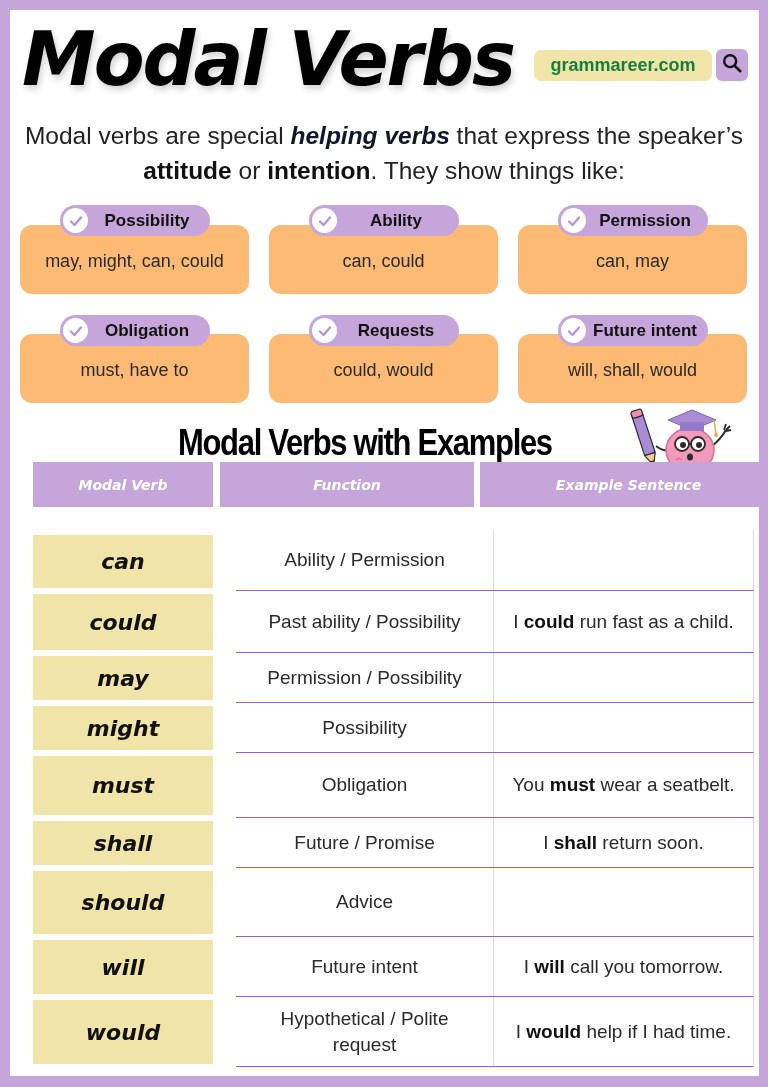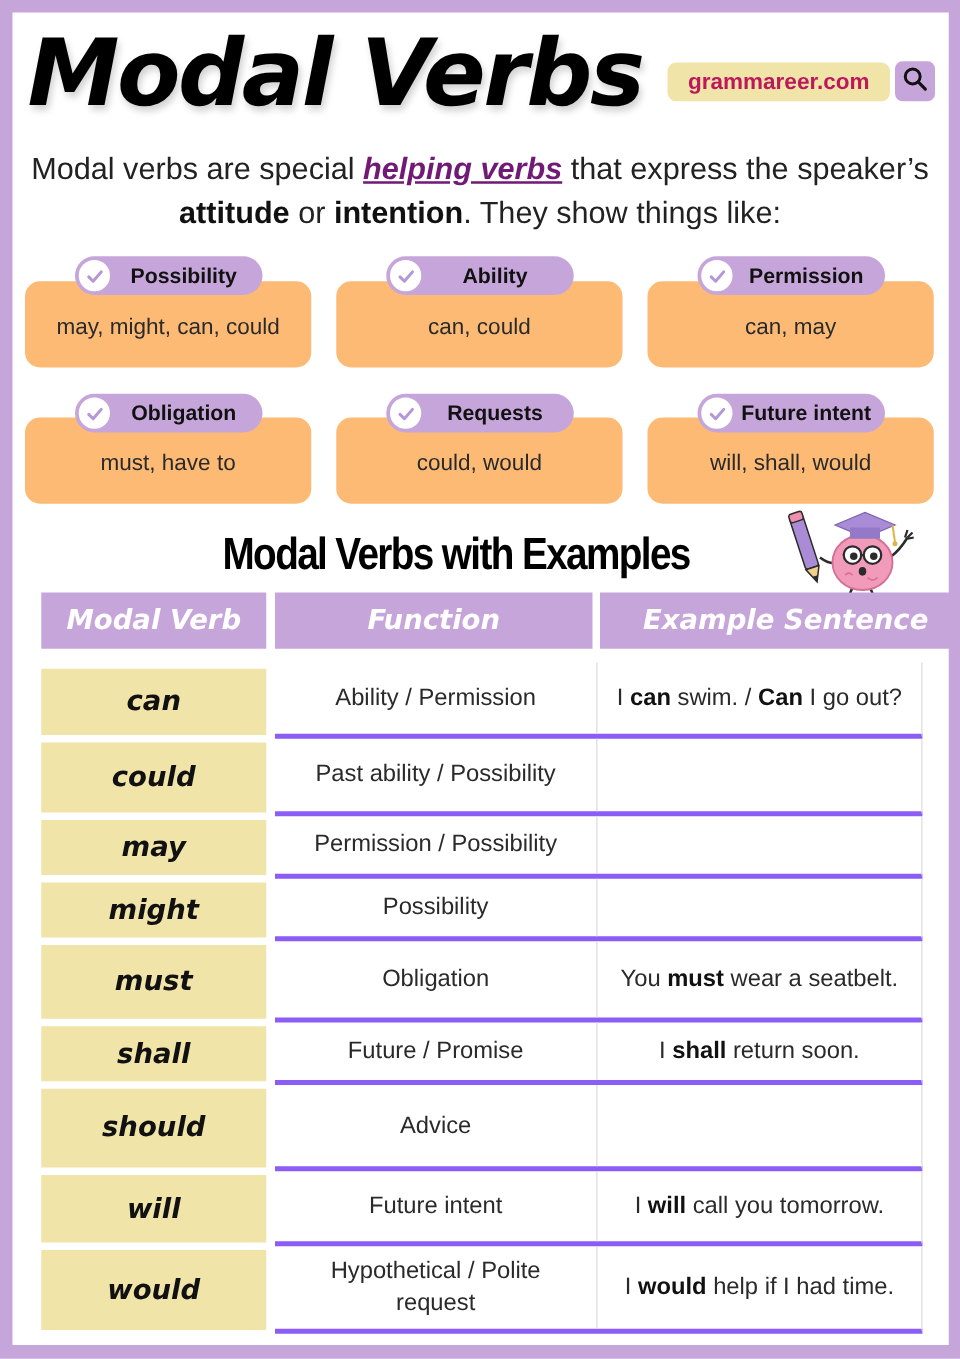--- a/index.html
+++ b/index.html
@@ -33,21 +33,21 @@
   }
   .site-pill {
     position: absolute;
     left: 534px; top: 50px;
     width: 178px; height: 31px;
     background: #f1e4a8;
     border-radius: 7px;
     font-family: "Liberation Sans", sans-serif;
     font-weight: bold;
     font-size: 18px;
-    color: #be185d;
+    color: #15803d;
     display: flex; align-items: center; justify-content: center;
   }
   .search-btn {
     position: absolute;
     left: 716px; top: 49px;
     width: 32px; height: 32px;
     background: #c6a6da;
     border-radius: 6px;
     display: flex; align-items: center; justify-content: center;
   }
@@ -55,21 +55,21 @@
     position: absolute;
     left: 20px; top: 118px;
     width: 728px;
     text-align: center;
     font-family: "Liberation Sans", sans-serif;
     font-size: 24.5px;
     line-height: 35px;
     color: #222;
   }
   .intro b { font-weight: bold; color: #111; }
-  .intro i { font-weight: bold; font-style: italic; color: #701a75; text-decoration: underline; }
+  .intro i { font-weight: bold; font-style: italic; color: #0f172a; }
 
   
   .card {
     position: absolute;
     width: 229px; height: 69px;
     background: #fdba74;
     border-radius: 12px;
   }
   .card-text {
     position: absolute;
@@ -121,45 +121,45 @@
   }
   .mascot {
     position: absolute;
     left: 628px; top: 400px;
     width: 110px; height: 90px;
   }
 
   
   .th {
     position: absolute;
-    top: 474px; height: 45px;
+    top: 462px; height: 45px;
     background: #c6a6da;
     display: flex; align-items: center; justify-content: center;
     font-family: "DejaVu Sans", sans-serif;
     font-weight: bold;
     font-style: oblique;
-    font-size: 22px;
+    font-size: 14px;
     color: #ffffff;
     white-space: nowrap;
   }
   .verb-cell {
     position: absolute;
     left: 33px; width: 180px;
     background: #f1e4a8;
     display: flex; align-items: center; justify-content: center;
     font-family: "DejaVu Sans", sans-serif;
     font-weight: bold;
     font-style: oblique;
     font-size: 22px;
     color: #111;
   }
   .grid-row {
     position: absolute;
-    left: 220px; width: 518px;
-    border-bottom: 4px solid #8b5cf6;
+    left: 236px; width: 518px;
+    border-bottom: 1px solid #8b5cf6;
     border-right: 1px solid #dcdcdc;
   }
   .grid-row .c2 {
     position: absolute; left: 0; top: 0; bottom: 0; width: 258px;
     border-right: 1px solid #dcdcdc;
     display: flex; align-items: center; justify-content: center;
     text-align: center;
     font-family: "Liberation Sans", sans-serif;
     font-size: 19px;
     line-height: 26px;
@@ -305,27 +305,27 @@
 </div>
 
 <div class="th" style="left:33px;width:180px;">Modal Verb</div>
 <div class="th" style="left:220px;width:254px;">Function</div>
 <div class="th" style="left:480px;width:297px;">Example Sentence</div>
 
 <div id="rows">
     <div class="verb-cell" style="top: 535px; height: 53px;">can</div>
     <div class="grid-row" style="top: 530px; height: 61px;">
       <div class="c2">Ability / Permission</div>
-      <div class="c3">
-        <span><span>I </span><b>can</b><span> swim. / </span><b>Can</b><span> I go out?</span></span>
-      </div>
     </div>
     <div class="verb-cell" style="top: 594px; height: 56px;">could</div>
     <div class="grid-row" style="top: 591px; height: 62px;">
       <div class="c2">Past ability / Possibility</div>
+      <div class="c3">
+        <span><span>I </span><b>could</b><span> run fast as a child.</span></span>
+      </div>
     </div>
     <div class="verb-cell" style="top: 656px; height: 44px;">may</div>
     <div class="grid-row" style="top: 653px; height: 50px;">
       <div class="c2">Permission / Possibility</div>
     </div>
     <div class="verb-cell" style="top: 706px; height: 44px;">might</div>
     <div class="grid-row" style="top: 703px; height: 50px;">
       <div class="c2">Possibility</div>
     </div>
     <div class="verb-cell" style="top: 756px; height: 59px;">must</div>

